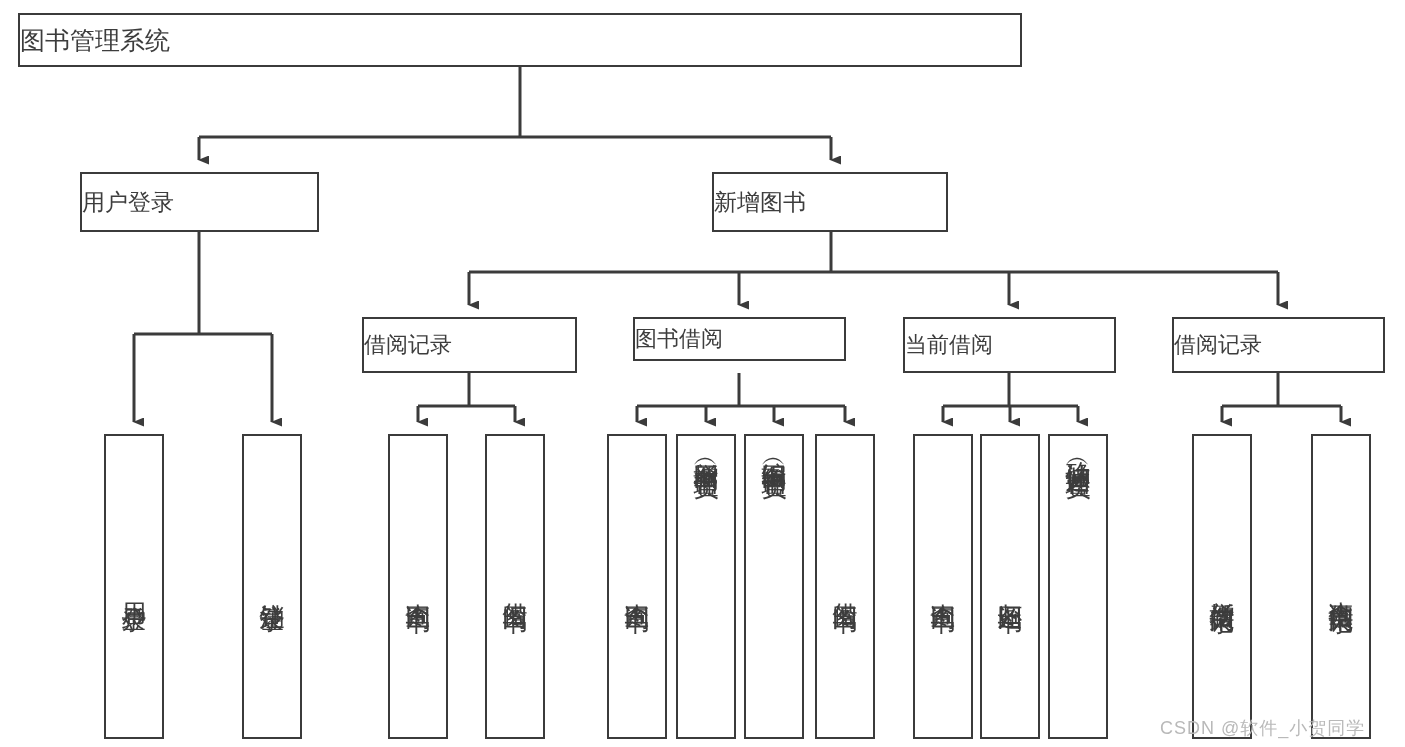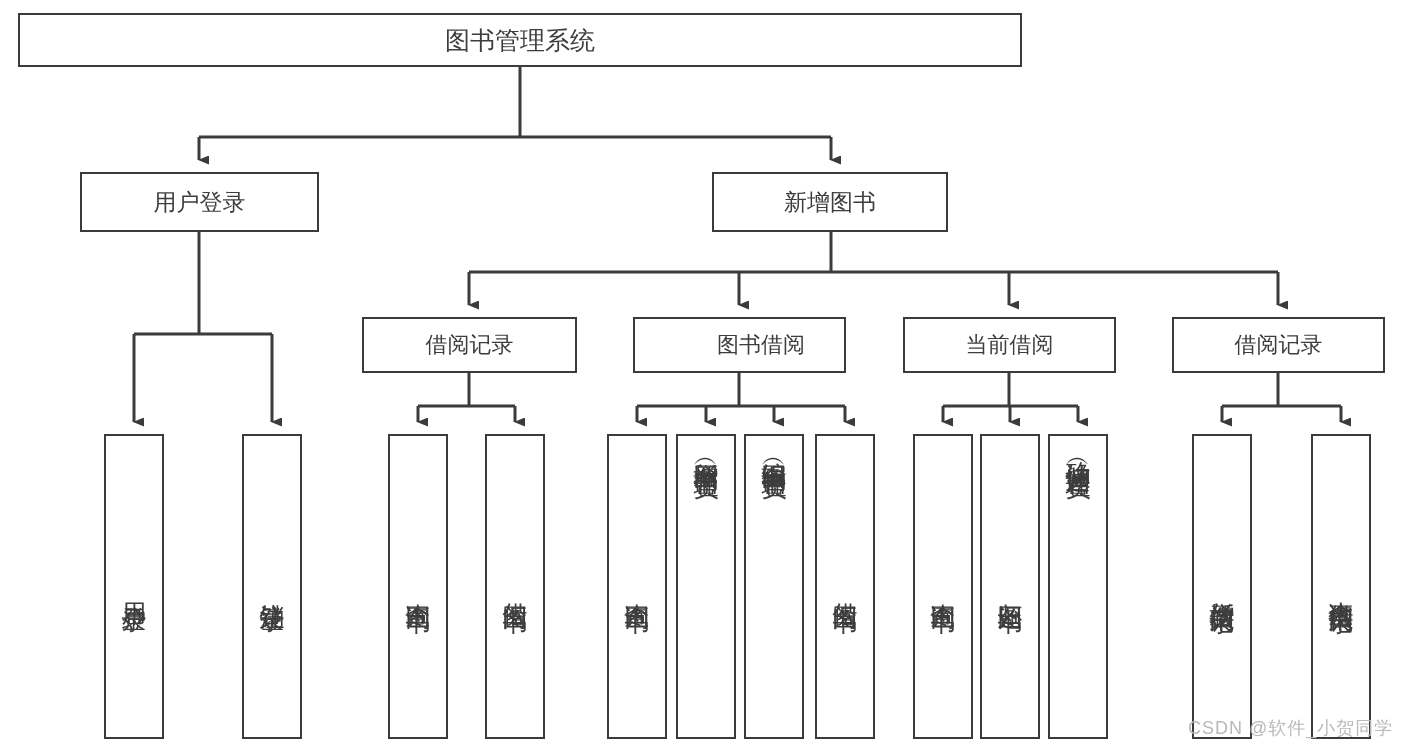--- a/index.html
+++ b/index.html
@@ -25,21 +25,21 @@
     height: 747px;
     pointer-events: none;
   }
   .node {
     position: absolute;
     box-sizing: border-box;
     border: 2px solid #3b3b3b;
     background: #ffffff;
     display: flex;
     align-items: center;
-    justify-content: center;
+    justify-content: flex-start;
     color: #3d3d3d;
   }
   .node.root {
     font-size: 25px;
   }
   .node.lvl2 {
     font-size: 23px;
   }
   .node.lvl3 {
     font-size: 22px;
@@ -131,21 +131,21 @@
   <div class="node lvl2" style="left: 80px; top: 172px; width: 239px; height: 60px;">
     <span class="label">用户登录</span>
   </div>
   <div class="node lvl2" style="left: 712px; top: 172px; width: 236px; height: 60px;">
     <span class="label">新增图书</span>
   </div>
 
   <div class="node lvl3" style="left: 362px; top: 317px; width: 215px; height: 56px;">
     <span class="label">借阅记录</span>
   </div>
-  <div class="node lvl3" style="left: 633px; top: 317px; width: 213px; height: 56px; padding-left: 43px;">
+  <div class="node lvl3" style="left: 633px; top: 317px; width: 213px; height: 44px;">
     <span class="label">图书借阅</span>
   </div>
   <div class="node lvl3" style="left: 1172px; top: 317px; width: 213px; height: 56px;">
     <span class="label">借阅记录</span>
   </div>
   <div class="node lvl3" style="left: 903px; top: 317px; width: 213px; height: 56px;">
     <span class="label">当前借阅</span>
   </div>
 
   <div class="node leaf" style="left: 104px; top: 434px; width: 60px; height: 305px;">
@@ -181,15 +181,15 @@
   <div class="node leaf tall" style="left: 1048px; top: 434px; width: 60px; height: 305px;">
     <span class="label">确认归还（管理员）</span>
   </div>
   <div class="node leaf" style="left: 1192px; top: 434px; width: 60px; height: 305px;">
     <span class="label">新增借阅记录</span>
   </div>
   <div class="node leaf" style="left: 1311px; top: 434px; width: 60px; height: 305px;">
     <span class="label">查询借阅记录</span>
   </div>
 
-  <div class="watermark" style="left: 1188px; top: 716px;">CSDN @软件_小贺同学</div>
+  <div class="watermark" style="left: 1160px; top: 716px;">CSDN @软件_小贺同学</div>
 
 </div>
 
 </body></html>

